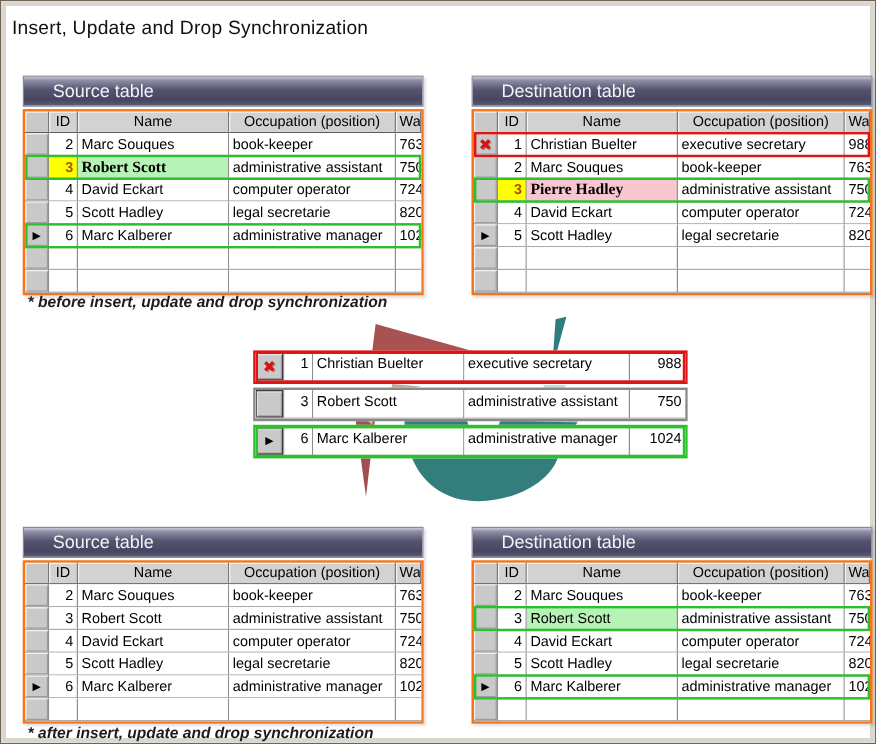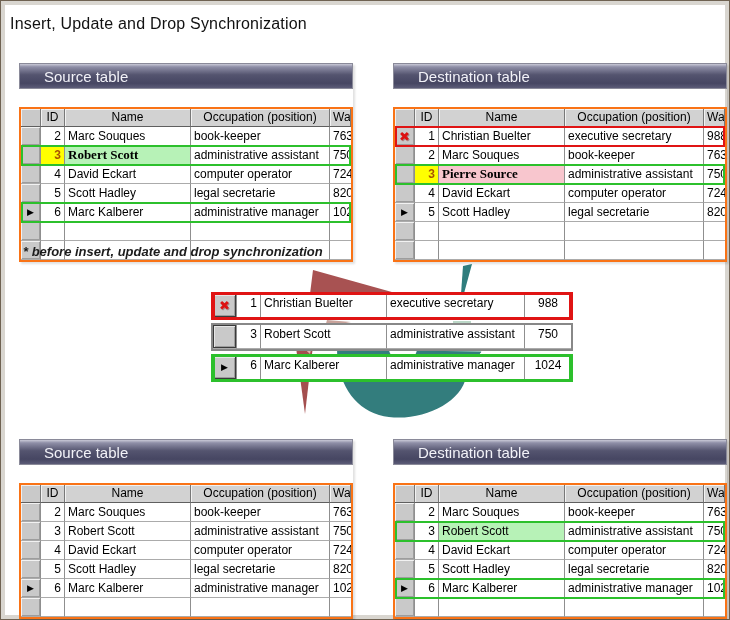--- a/index.html
+++ b/index.html
@@ -24,42 +24,42 @@
 
   
   .tbl{position:absolute;width:334px;box-shadow:2px 2px 2px rgba(0,0,0,.12);}
   #t0{left:9px;top:53px;}
   #t1{left:383px;top:53px;}
   #t2{left:9px;top:429px;}
   #t3{left:383px;top:429px;}
 
   .titlebar{
     height:26px;line-height:25px;padding-left:24px;box-sizing:border-box;
-    font-size:15px;color:#f2f2f8;margin-bottom:18px;
+    font-size:15px;color:#f2f2f8;margin-bottom:2px;
     border:1px solid #8a8a99;
     background:linear-gradient(to bottom,#c9c9d7 0%,#8f8fa7 12%,#54546f 45%,var(--titlebar-dark,#464662) 80%,#5b5b77 100%);
   }
   .grid{border:2px solid #f97316;background:#fdba74;}
 
   .row{display:flex;height:19px;position:relative;background:#fff;}
   .cell{
     box-sizing:border-box;height:100%;
     border-right:1px solid #8f8f8f;border-bottom:1px solid #ababab;
     font-size:12px;line-height:18px;padding:0 3px;
     white-space:nowrap;overflow:hidden;background:#fff;color:#000;
   }
   .sel{
     width:20px;padding:0;background:#c9c9c9;
     display:flex;align-items:center;justify-content:center;
     box-shadow:inset 1px 1px 0 rgba(255,255,255,.75), inset -1px -1px 0 rgba(0,0,0,.22);
   }
   .idc{width:24px;text-align:right;}
   .namec{width:126px;}
   .occc{width:139px;}
-  .wagec{width:42px;text-align:center;border-right:none;flex:1;}
+  .wagec{width:42px;text-align:right;border-right:none;flex:1;}
 
   .hrow{height:18px;}
   .hrow .cell{
     background:#d2d2d2;border-right:1px solid #787878;border-bottom:1px solid #5f5f5f;
     text-align:center;line-height:17px;
     box-shadow:inset 1px 1px 0 rgba(255,255,255,.7);
   }
   .hrow .sel{background:#c9c9c9;}
 
   
@@ -226,21 +226,21 @@
     <span class="cell idc">2</span>
     <span class="cell namec">Marc Souques</span>
     <span class="cell occc">book-keeper</span>
     <span class="cell wagec">763</span>
   </div>
               <div class="row hl-green">
     <span class="cell sel">
                   <span class="glyph"></span>
                 </span>
     <span class="cell idc bg-yellow">3</span>
-    <span class="cell namec bg-pink bold-serif">Pierre Source</span>
+    <span class="cell namec bg-pink bold-serif">Pierre Hadley</span>
     <span class="cell occc">administrative assistant</span>
     <span class="cell wagec">750</span>
   </div>
               <div class="row">
     <span class="cell sel">
                   <span class="glyph"></span>
                 </span>
     <span class="cell idc">4</span>
     <span class="cell namec">David Eckart</span>
     <span class="cell occc">computer operator</span>
@@ -440,16 +440,17 @@
                 </span>
     <span class="cell idc"></span>
     <span class="cell namec"></span>
     <span class="cell occc"></span>
     <span class="cell wagec"></span>
   </div>
             </div>
     </div>
   </div>
 
+  <div class="caption" id="caption-after">* after insert, update and drop synchronization</div>
 
 </div>
 </div>
 </div>
 
 </body></html>

